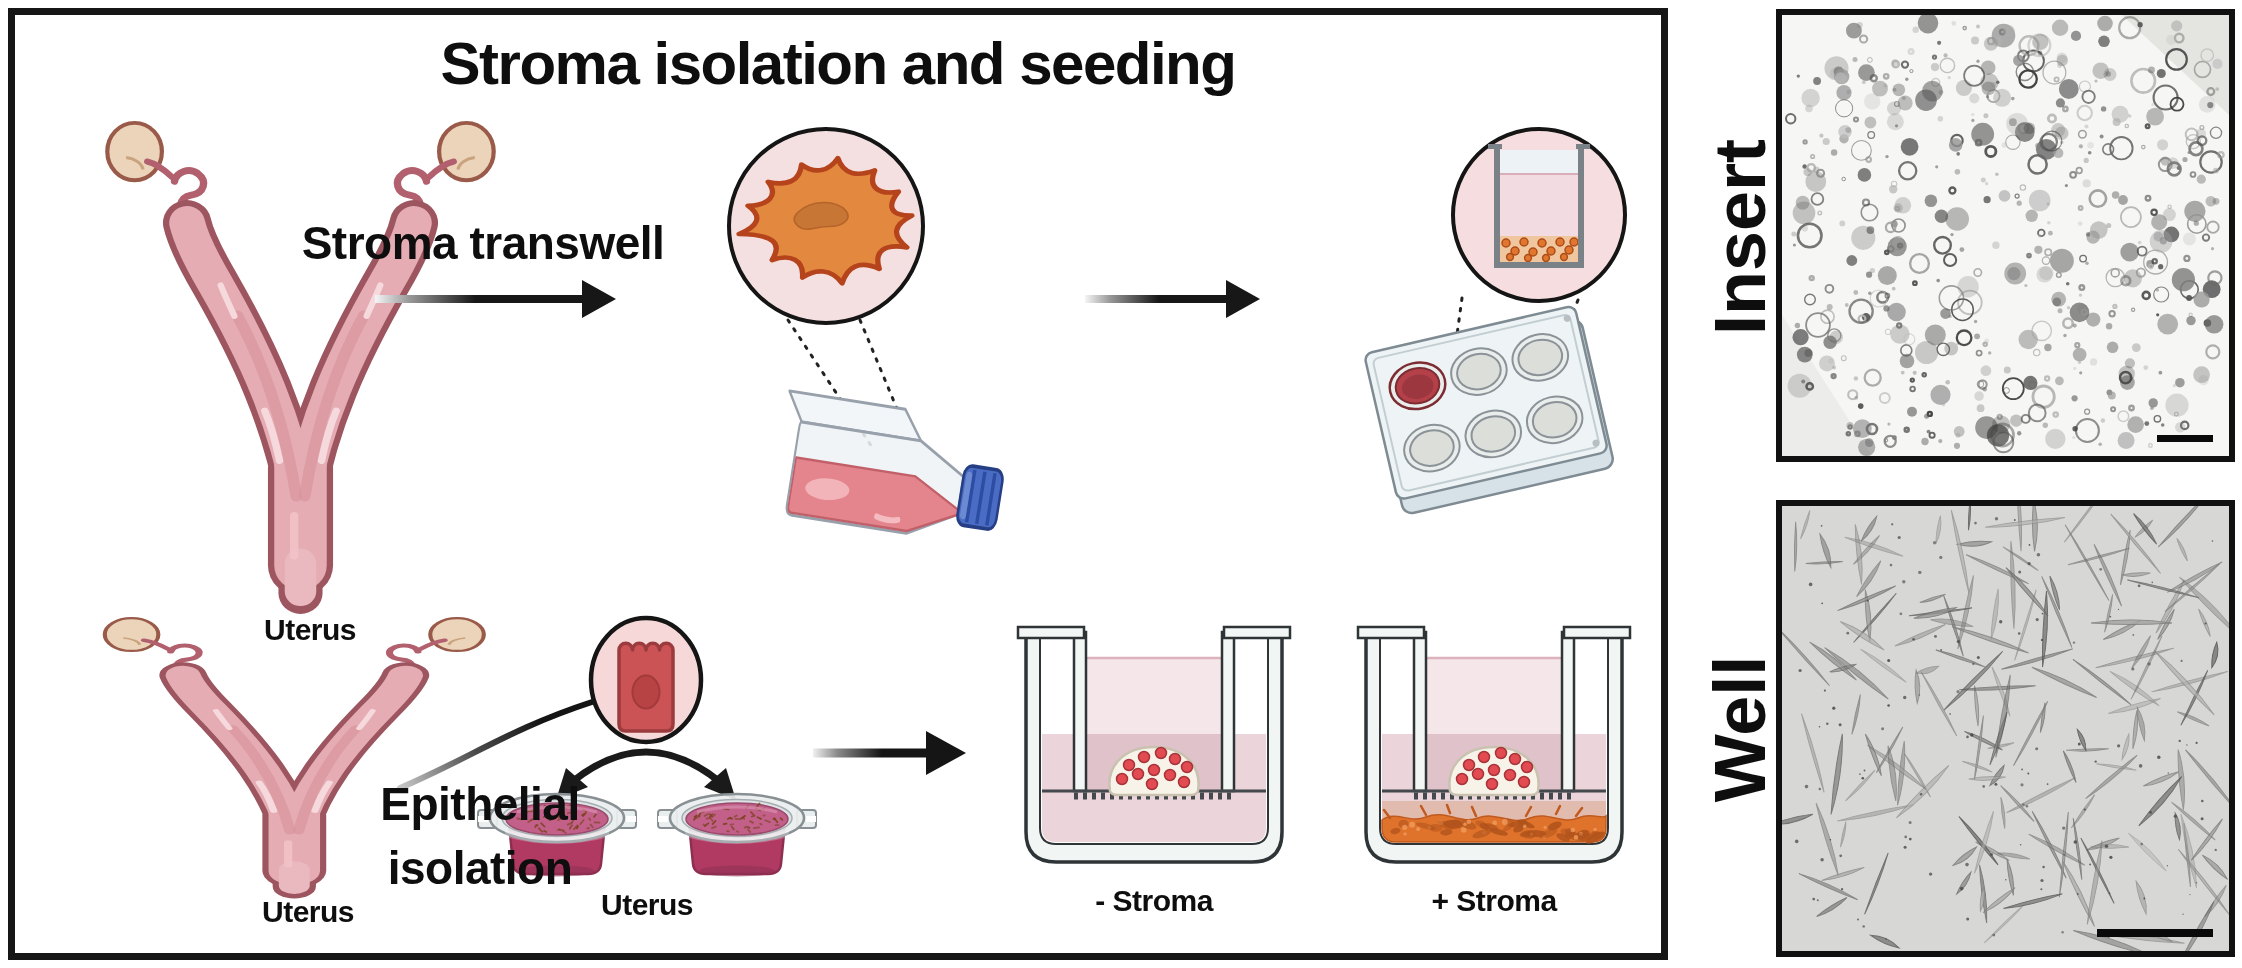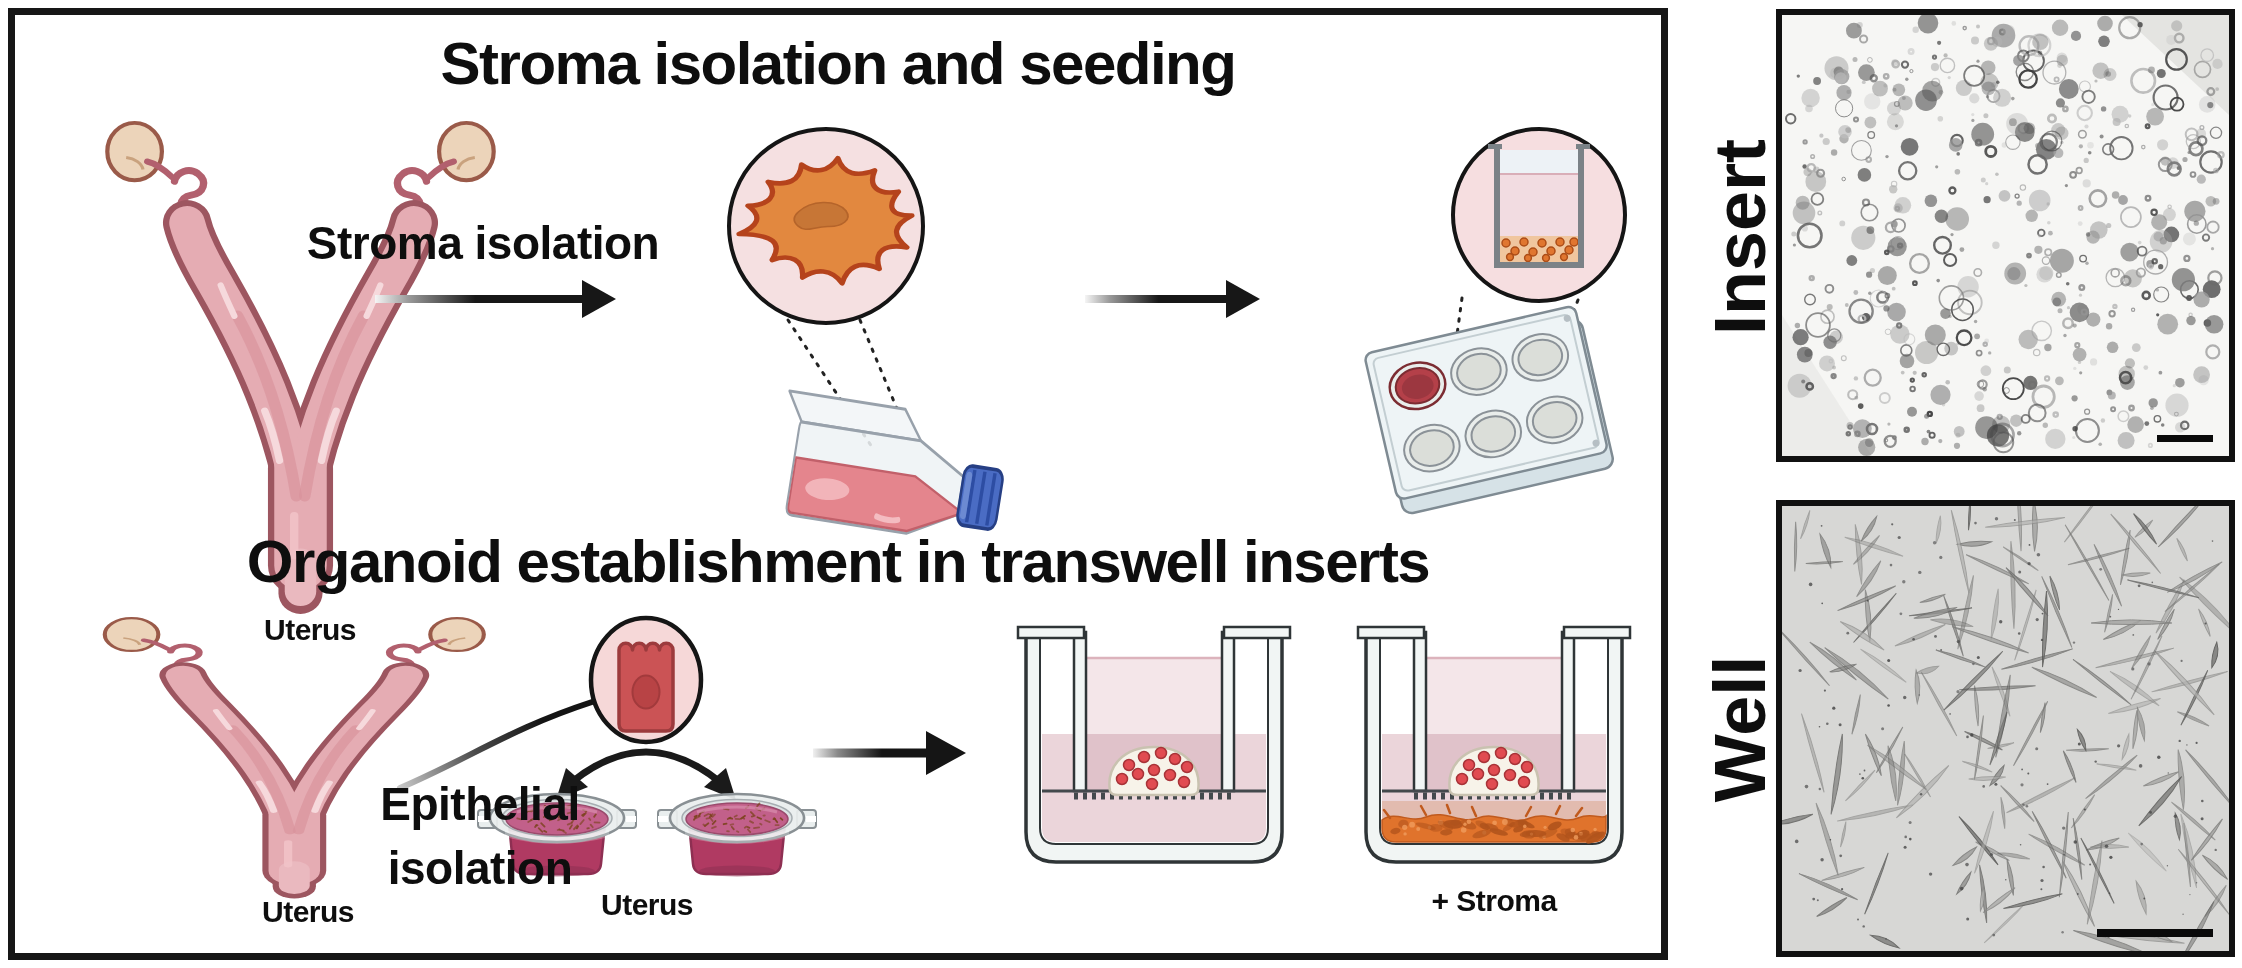--- a/index.html
+++ b/index.html
@@ -415,36 +415,36 @@
           <ellipse cx="125.6" cy="190.5" rx="6.7" ry="3.2" fill="#b0531c" opacity="0.53" transform="rotate(26 125.6 190.5)"></ellipse>
           <ellipse cx="125.7" cy="199.8" rx="9.7" ry="3.5" fill="#b0531c" opacity="0.66" transform="rotate(-17 125.7 199.8)"></ellipse>
           <circle cx="48.7" cy="193.3" r="2.6" fill="#f09c5e" opacity="0.8"></circle>
         </g>
       <path d="M34,184 l-6,-8 M70,181 l-5,-9 M120,182 l-4,-9 M170,182 l5,-9 M220,182 l6,-8 M94,179 l-3,-8 M200,180 l4,-8" stroke="#c05a1e" stroke-width="2.5" fill="none" stroke-linecap="round"></path>
     </g>
   </svg>
 
   <div class="lbl title" style="left:0px;top:32px;width:1676px;">Stroma isolation and seeding</div>
 
-  <div class="lbl step" style="left:283px;top:219px;width:400px;">Stroma isolation</div>
+  <div class="lbl step" style="left:283px;top:219px;width:400px;">Stroma transwell</div>
 
 
   <div class="lbl name" style="left:160px;top:614px;width:300px;">Uterus</div>
 
-  <div class="lbl title" style="left:0px;top:530px;width:1676px;">Organoid establishment in transwell inserts</div>
 
   <div class="lbl name" style="left:158px;top:896px;width:300px;">Uterus</div>
 
   <div class="lbl step twolines" style="left:330px;top:772px;width:300px;">
     <div>Epithelial</div>
     <div>isolation</div>
   </div>
 
   <div class="lbl name" style="left:497px;top:889px;width:300px;">Uterus</div>
 
+  <div class="lbl name" style="left:1004px;top:885px;width:300px;">- Stroma</div>
 
   <div class="lbl name" style="left:1344px;top:885px;width:300px;">+ Stroma</div>
 
   <div class="vlabel" style="left:1580px;top:196px;">Insert</div>
 
   <div class="micro" style="left:1776px;top:9px;width:459px;height:453px;">
     <svg id="organoid-art" width="447" height="441" viewBox="0 0 447 441">
       <rect x="0" y="0" width="447" height="441" fill="#f6f6f4"></rect>
       <polygon points="340,0 447,0 447,100" fill="#b9b9b7" opacity="0.3"></polygon>
       <polygon points="0,300 0,441 90,441" fill="#cfcfcd" opacity="0.25"></polygon>

